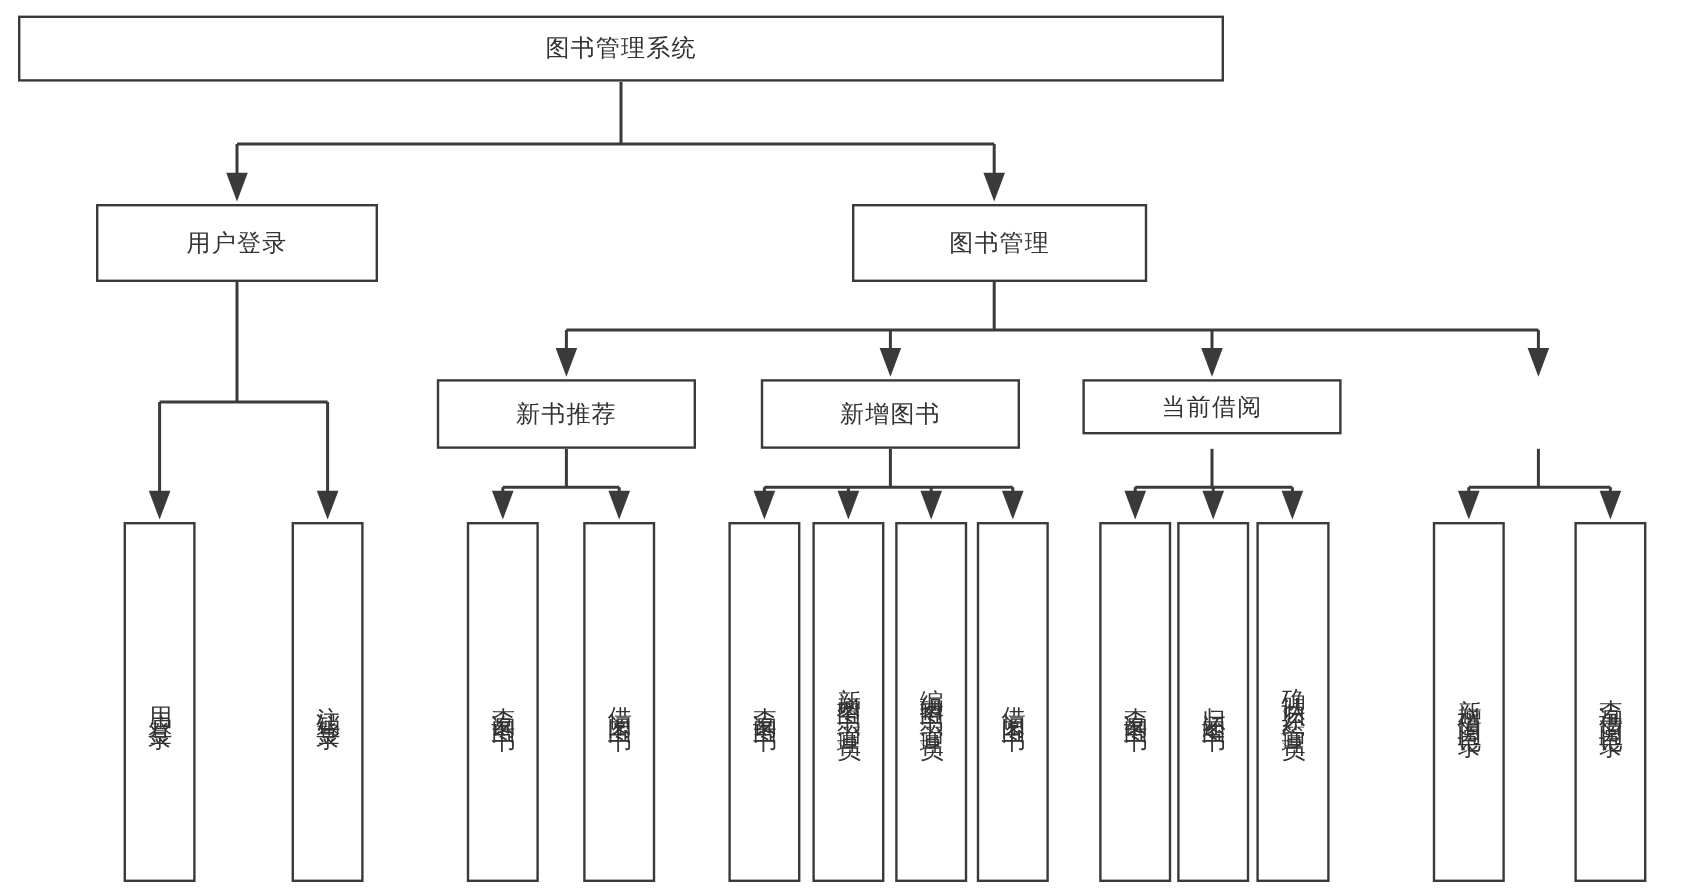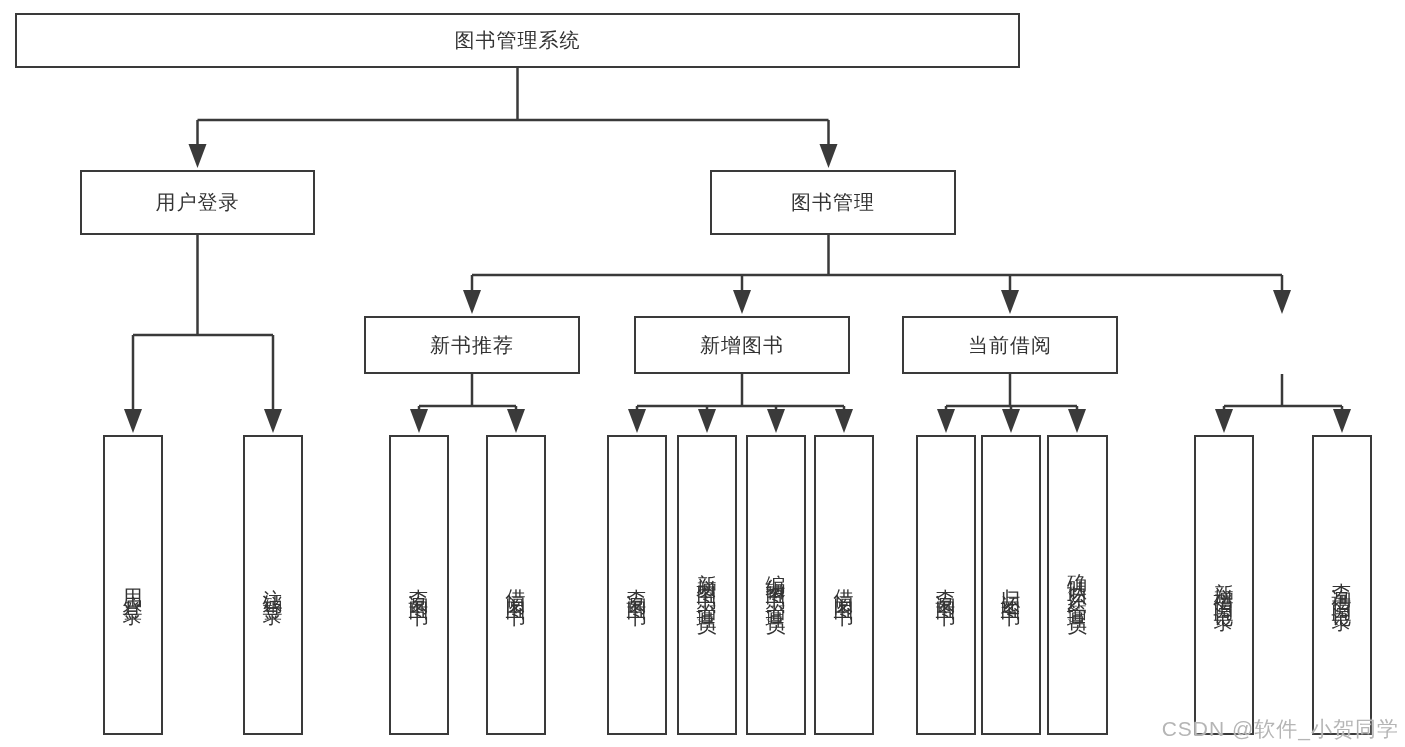--- a/index.html
+++ b/index.html
@@ -119,21 +119,21 @@
   <div class="node" style="left:710px; top:170px; width:246px; height:65px;">
     <span class="label">图书管理</span>
   </div>
 
   <div class="node" style="left:364px; top:316px; width:216px; height:58px;">
     <span class="label">新书推荐</span>
   </div>
   <div class="node" style="left:634px; top:316px; width:216px; height:58px;">
     <span class="label">新增图书</span>
   </div>
-  <div class="node" style="left:902px; top:316px; width:216px; height:58px;">
+  <div class="node" style="left:902px; top:316px; width:216px; height:46px;">
     <span class="label">当前借阅</span>
   </div>
 
   <div class="node vertical" style="left:103px; top:435px; width:60px; height:300px;">
     <span class="label">用户登录</span>
   </div>
   <div class="node vertical" style="left:243px; top:435px; width:60px; height:300px;">
     <span class="label">注销登录</span>
   </div>
 
@@ -167,14 +167,13 @@
     <span class="label">确认归还（管理员）</span>
   </div>
 
   <div class="node vertical" style="left:1194px; top:435px; width:60px; height:300px;">
     <span class="label">新增借阅记录</span>
   </div>
   <div class="node vertical" style="left:1312px; top:435px; width:60px; height:300px;">
     <span class="label">查询借阅记录</span>
   </div>
 
-  <div class="watermark">CSDN @软件_小贺同学</div>
 </div>
 
 </body></html>

